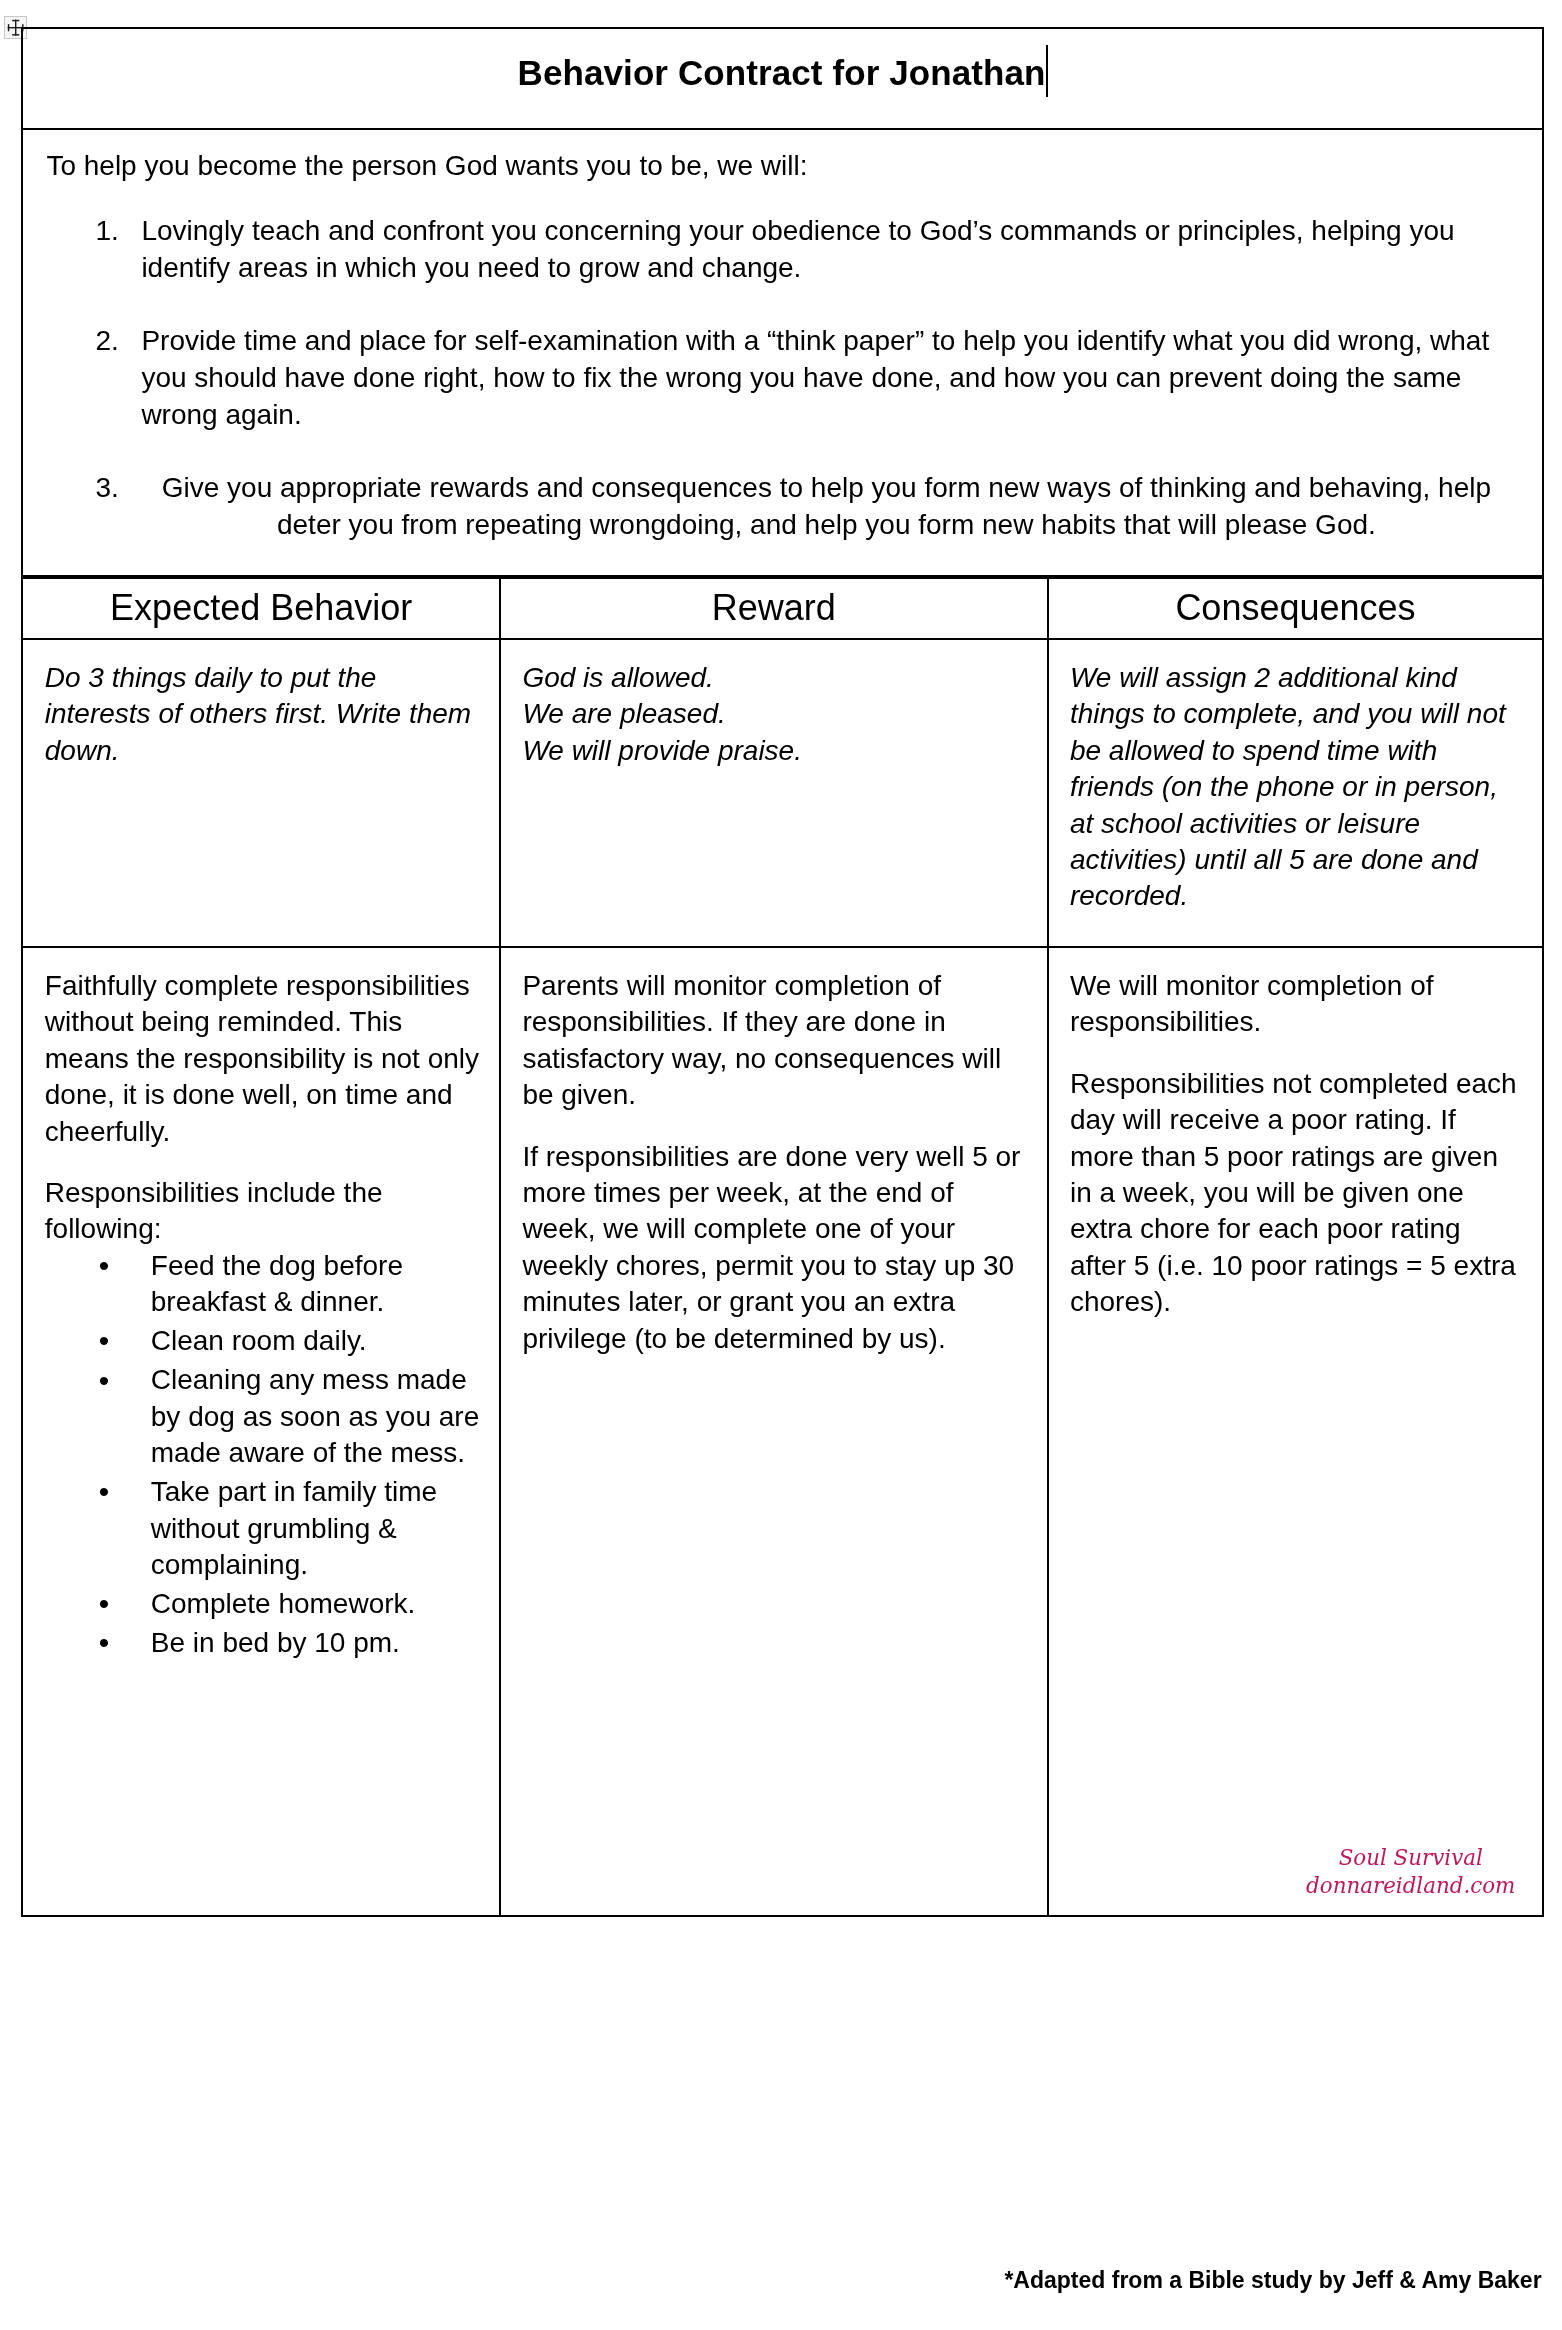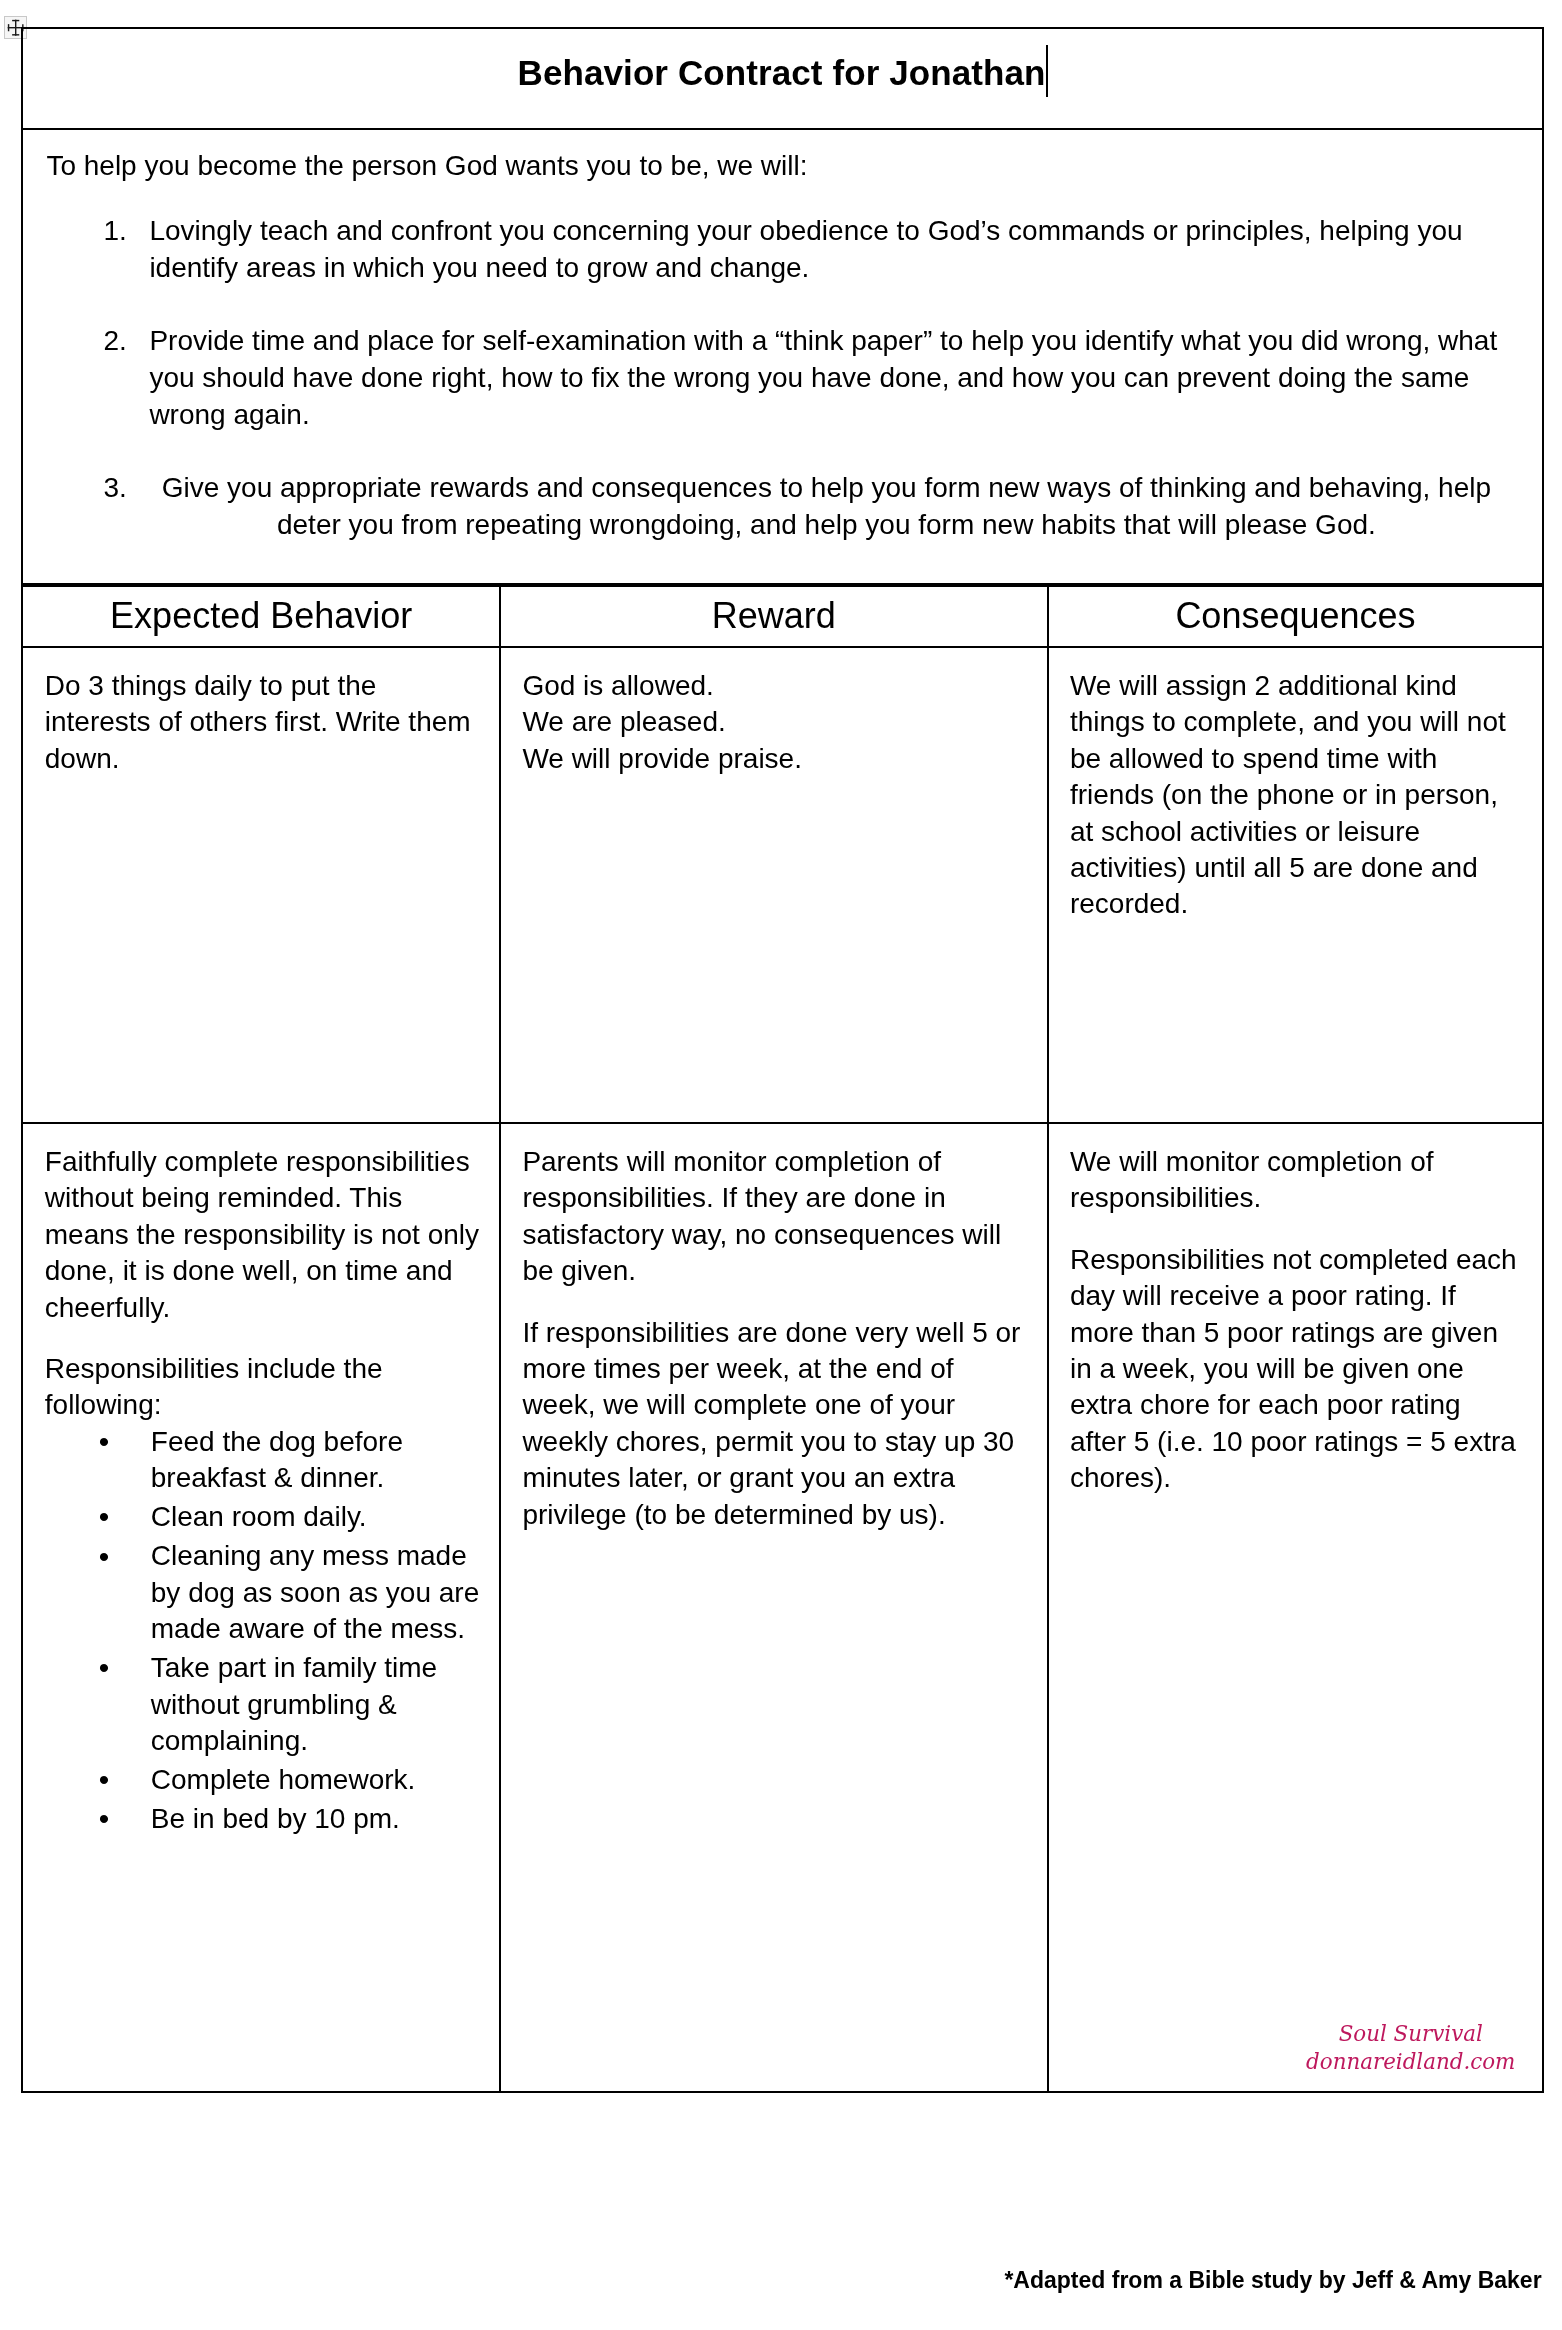--- a/index.html
+++ b/index.html
@@ -74,21 +74,21 @@
     border-bottom: 2.7px solid #000;
     box-sizing: border-box;
     padding: 18px 23px 23px 23px;
   }
   .intro-lead {
     font-size: 28px;
     line-height: 1.25;
     margin: 0 0 30px 0;
   }
   ol.intro-list {
-    margin: 16px;
+    margin: 8px;
     padding: 0 0 0 87px;
     list-style: none;
     counter-reset: introitem;
   }
   ol.intro-list > li {
     counter-increment: introitem;
     position: relative;
     font-size: 28px;
     line-height: 1.32;
     margin-bottom: 36px;
@@ -123,21 +123,21 @@
     text-align: center;
     font-weight: normal;
     font-size: 36px;
     padding: 8px 3.6px 9.8px 3.6px;
   }
   table.grid td {
     padding: 19.6px 19.6px 19.6px 21.4px;
     font-size: 28px;
     line-height: 1.30;
   }
-  td.row1-cell { height: 476px; }
+  td.row1-cell { height: 308px; font-style: italic; }
   td.row2-cell { height: 969px; }
 
   td p { margin: 0 0 25px 0; }
   td p:last-child { margin-bottom: 0; }
   .tight-line { margin: 0; }
 
   
   ul.resp {
     list-style: none;
     margin: 0;

